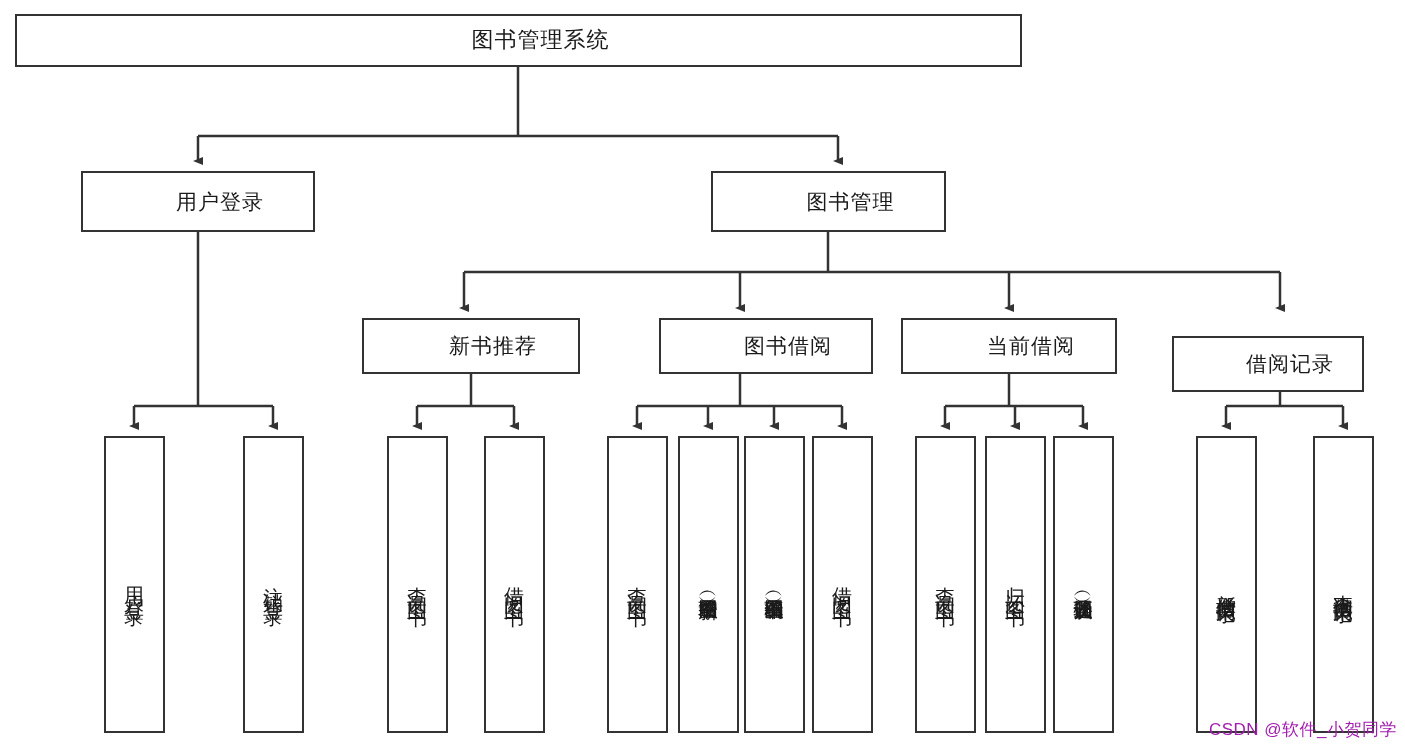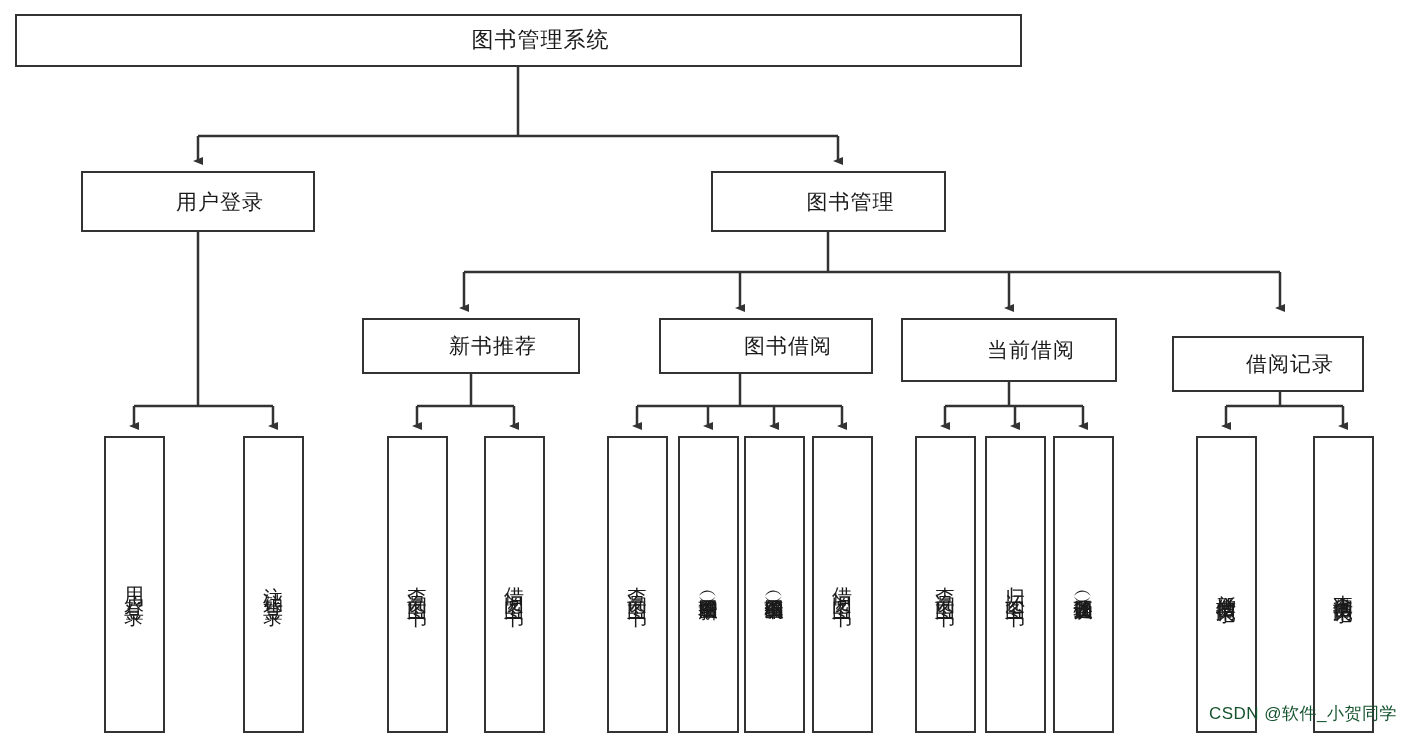--- a/index.html
+++ b/index.html
@@ -55,23 +55,23 @@
   .node.vert.tight {
     letter-spacing: 2px;
   }
   .node.vert.dense {
     letter-spacing: 0px;
     font-size: 19px;
   }
   .watermark {
     position: absolute;
     right: 8px;
-    bottom: 22px;
+    bottom: 6px;
     font-size: 17px;
-    color: #14532d;
+    color: #a21caf;
     white-space: nowrap;
     letter-spacing: 0.5px;
   }
 </style>
 </head>
 <body>
 
 <div id="canvas">
 
   <svg id="edges" viewBox="0 0 1405 747">
@@ -124,21 +124,21 @@
     </g>
   </svg>
 
   <div class="node horiz root" style="left: 15px; top: 14px; width: 1007px; height: 53px;">图书管理系统</div>
 
   <div class="node horiz" style="left: 81px; top: 171px; width: 234px; height: 61px;">用户登录</div>
   <div class="node horiz" style="left: 711px; top: 171px; width: 235px; height: 61px;">图书管理</div>
 
   <div class="node horiz" style="left: 362px; top: 318px; width: 218px; height: 56px;">新书推荐</div>
   <div class="node horiz" style="left: 659px; top: 318px; width: 214px; height: 56px;">图书借阅</div>
-  <div class="node horiz" style="left: 901px; top: 318px; width: 216px; height: 64px;">当前借阅</div>
+  <div class="node horiz" style="left: 901px; top: 318px; width: 216px; height: 56px;">当前借阅</div>
   <div class="node horiz" style="left: 1172px; top: 336px; width: 192px; height: 56px;">借阅记录</div>
 
   <div class="node vert" style="left: 104px; top: 436px; width: 61px; height: 297px;">用户登录</div>
   <div class="node vert" style="left: 243px; top: 436px; width: 61px; height: 297px;">注销登录</div>
   <div class="node vert" style="left: 387px; top: 436px; width: 61px; height: 297px;">查询图书</div>
   <div class="node vert" style="left: 484px; top: 436px; width: 61px; height: 297px;">借阅图书</div>
   <div class="node vert" style="left: 607px; top: 436px; width: 61px; height: 297px;">查询图书</div>
   <div class="node vert dense" style="left: 678px; top: 436px; width: 61px; height: 297px;">新增图书（管理员）</div>
   <div class="node vert dense" style="left: 744px; top: 436px; width: 61px; height: 297px;">编辑图书（管理员）</div>
   <div class="node vert" style="left: 812px; top: 436px; width: 61px; height: 297px;">借阅图书</div>

